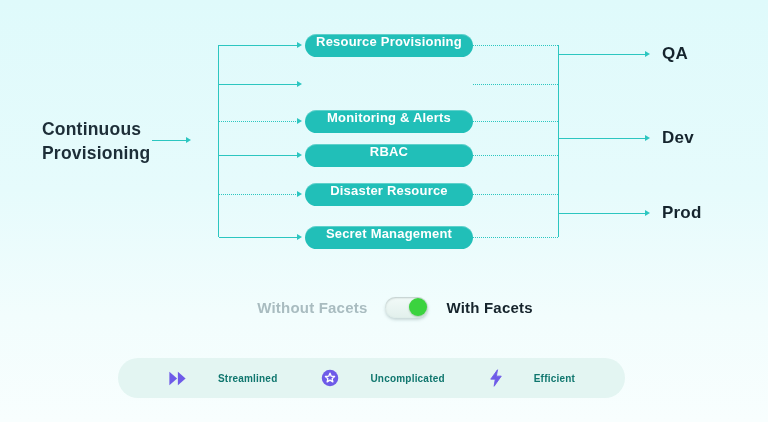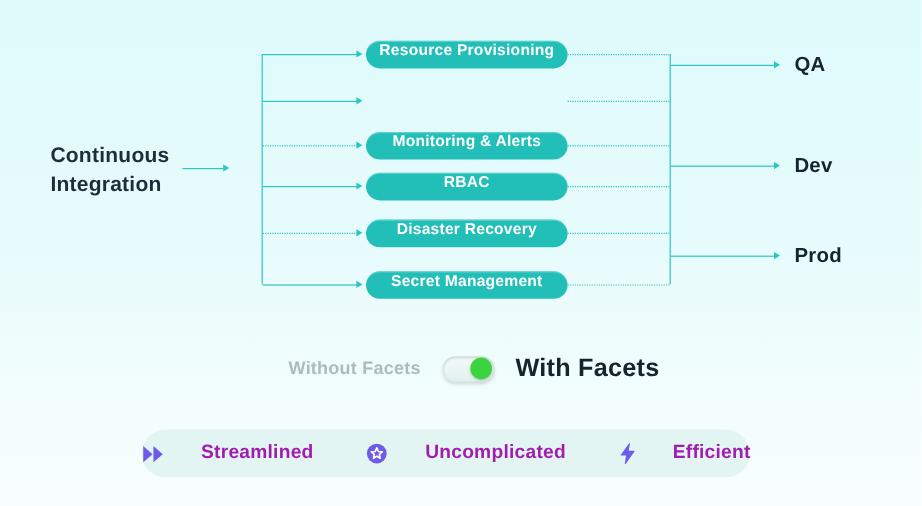--- a/index.html
+++ b/index.html
@@ -45,49 +45,49 @@
     position:absolute; left:662px; top:50%; transform:translateY(-50%);
     font-size:17px; font-weight:700; color:#15242d; letter-spacing:0.2px;
   }
 
   
   .toggle-row {
     position:absolute; left:0; top:296px; width:768px; height:22px;
     display:flex; align-items:center; justify-content:center; gap:18px;
   }
   .toggle-off { font-size:15px; font-weight:700; color:#a9bcc0; letter-spacing:0.2px;margin-left:22px; }
-  .toggle-on  { font-size:21px; font-weight:700; color:#16242c; letter-spacing:0.2px; }
+  .toggle-on  { font-size:15px; font-weight:700; color:#16242c; letter-spacing:0.2px; }
   .switch {
     position:relative; width:43px; height:21px; border-radius:11px;
     background: linear-gradient(180deg,#f2faf8 0%, #e2f0ec 100%);
     box-shadow: inset 0 1px 2px rgba(90,110,110,0.35), 0 2px 3px rgba(120,150,150,0.35);
     cursor:pointer;
   }
   .knob {
     position:absolute; right:1.5px; top:1.5px; width:18px; height:18px;
     border-radius:50%; background:#3bd33f;
     box-shadow: 0 1px 2px rgba(40,120,40,0.35);
   }
 
   
   .features-bar {
     position:absolute; left:118px; top:358px; width:507px; height:40px;
     border-radius:20px; background:#e3f5f2;
     display:flex; align-items:center; justify-content:center; gap:44px;
   }
   .feature { display:flex; align-items:center; gap:11px; }
   .feature svg { display:block; }
-  .feature span { font-size:16px; font-weight:700; color:#a21caf; letter-spacing:0.2px;margin-left:20px; }
+  .feature span { font-size:10px; font-weight:700; color:#0f766e; letter-spacing:0.2px;margin-left:20px; }
 </style>
 </head>
 <body>
 
 <div class="canvas">
 
-  <div class="ci-label">Continuous Integration</div>
+  <div class="ci-label">Continuous Provisioning</div>
   <div>
     <i class="hl" style="left:152px; top:140px; width:34px;"></i>
     <i class="ah" style="left:186px; top:137.3px;"></i>
   </div>
 
   <i class="vl" style="left:218px; top:45px; height:192px;"></i>
 
   <i class="vl" style="left:558px; top:45px; height:192px;"></i>
 
   <div class="facet-row" style="top:34px;">
@@ -120,21 +120,21 @@
     <div class="pill">
       <span>RBAC</span>
     </div>
     <i class="hl dotted" style="left:473px; top:10.5px; width:85px;"></i>
   </div>
 
   <div class="facet-row" style="top:183px;">
     <i class="hl dotted" style="left:219px; top:10.5px; width:79px;"></i>
     <i class="ah" style="left:297px; top:8px;"></i>
     <div class="pill">
-      <span>Disaster Recovery</span>
+      <span>Disaster Resource</span>
     </div>
     <i class="hl dotted" style="left:473px; top:10.5px; width:85px;"></i>
   </div>
 
   <div class="facet-row" style="top:226px;">
     <i class="hl" style="left:219px; top:10.5px; width:79px;"></i>
     <i class="ah" style="left:297px; top:8px;"></i>
     <div class="pill">
       <span>Secret Management</span>
     </div>

